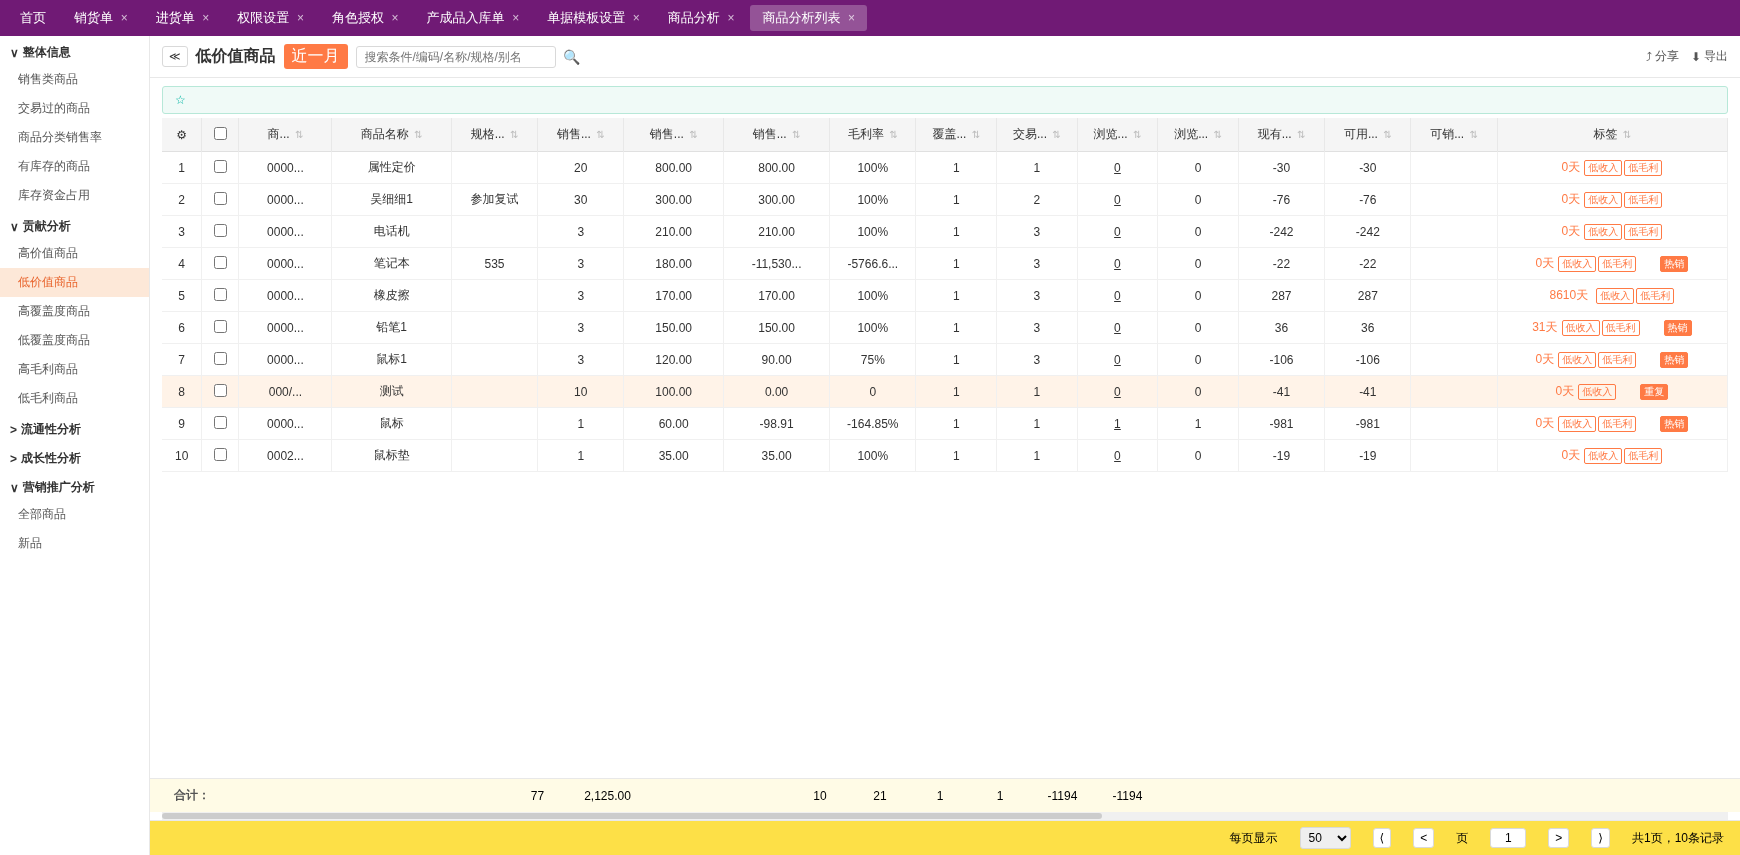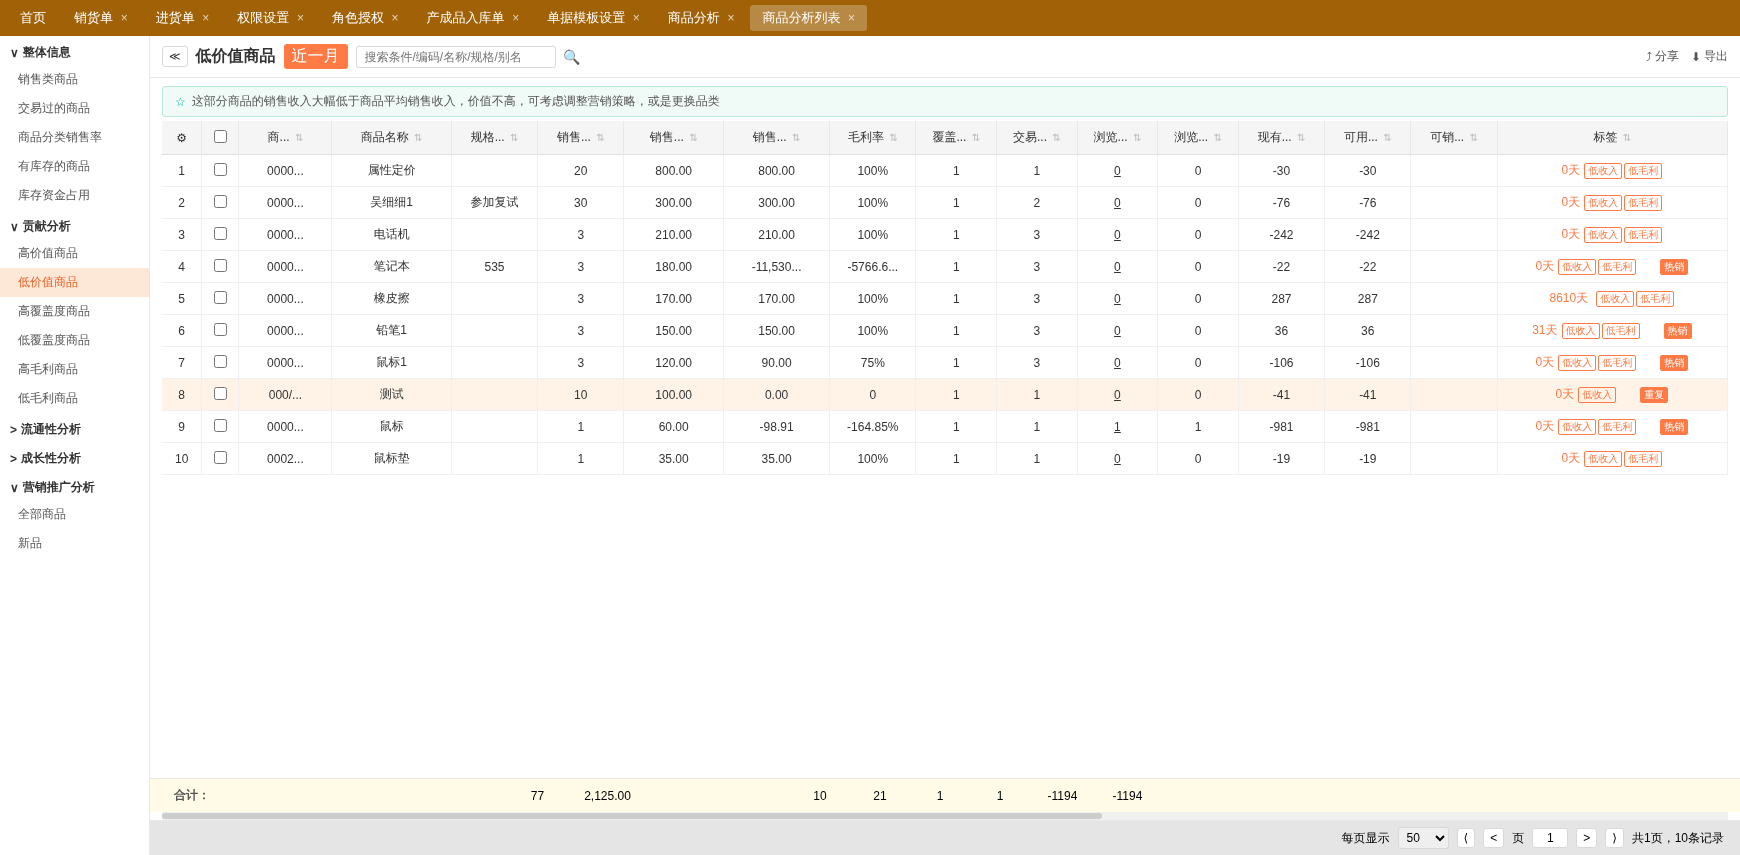--- a/index.html
+++ b/index.html
@@ -1,20 +1,20 @@
 <!DOCTYPE html>
 <html><head>
   <meta charset="utf-8">
   <style>
     * { box-sizing: border-box; margin: 0; padding: 0; font-family: 'Microsoft YaHei', Arial, sans-serif; font-size: 12px; }
     body { background: #f5f5f5; overflow: hidden; width: 1740px; min-height: 855px; }
 
     
     .top-nav {
-      background: #a16207;
+      background: #701a75;
       height: 36px;
       display: flex;
       align-items: center;
       padding: 0 8px;
       gap: 4px;
     }
     .nav-item {
       color: #fff;
       padding: 4px 12px;
       cursor: pointer;
@@ -196,27 +196,27 @@
     }
     .footer-total-label {
       width: 60px;
       text-align: center;
       color: #555;
       font-weight: bold;
     }
 
     
     .pagination {
-      background: #e5e5e5;
+      background: #fde047;
       border-top: 1px solid #e8e8e8;
       padding: 6px 16px;
       display: flex;
       align-items: center;
       justify-content: flex-end;
-      gap: 8px;
+      gap: 22px;
     }
     .page-select {
       border: 1px solid #d9d9d9;
       border-radius: 3px;
       padding: 2px 4px;
       font-size: 12px;
     }
     .page-btn {
       border: 1px solid #d9d9d9;
       background: #fff;
@@ -318,21 +318,20 @@
         </span>
         <span class="action-btn">
           <span>⬇</span>
           <span>导出</span>
         </span>
       </div>
     </div>
 
     <div class="info-banner">
       <span class="info-banner-icon">☆</span>
-      <span>这部分商品的销售收入大幅低于商品平均销售收入，价值不高，可考虑调整营销策略，或是更换品类</span>
     </div>
 
     <div class="table-container">
       <table>
         <thead>
           <tr>
             <th style="width:30px">⚙</th>
             <th style="width:28px"><input type="checkbox" style=""></th>
             <th style="width:70px">商... <span class="sort-icon">⇅</span></th>
             <th style="width:90px">商品名称 <span class="sort-icon">⇅</span></th>

